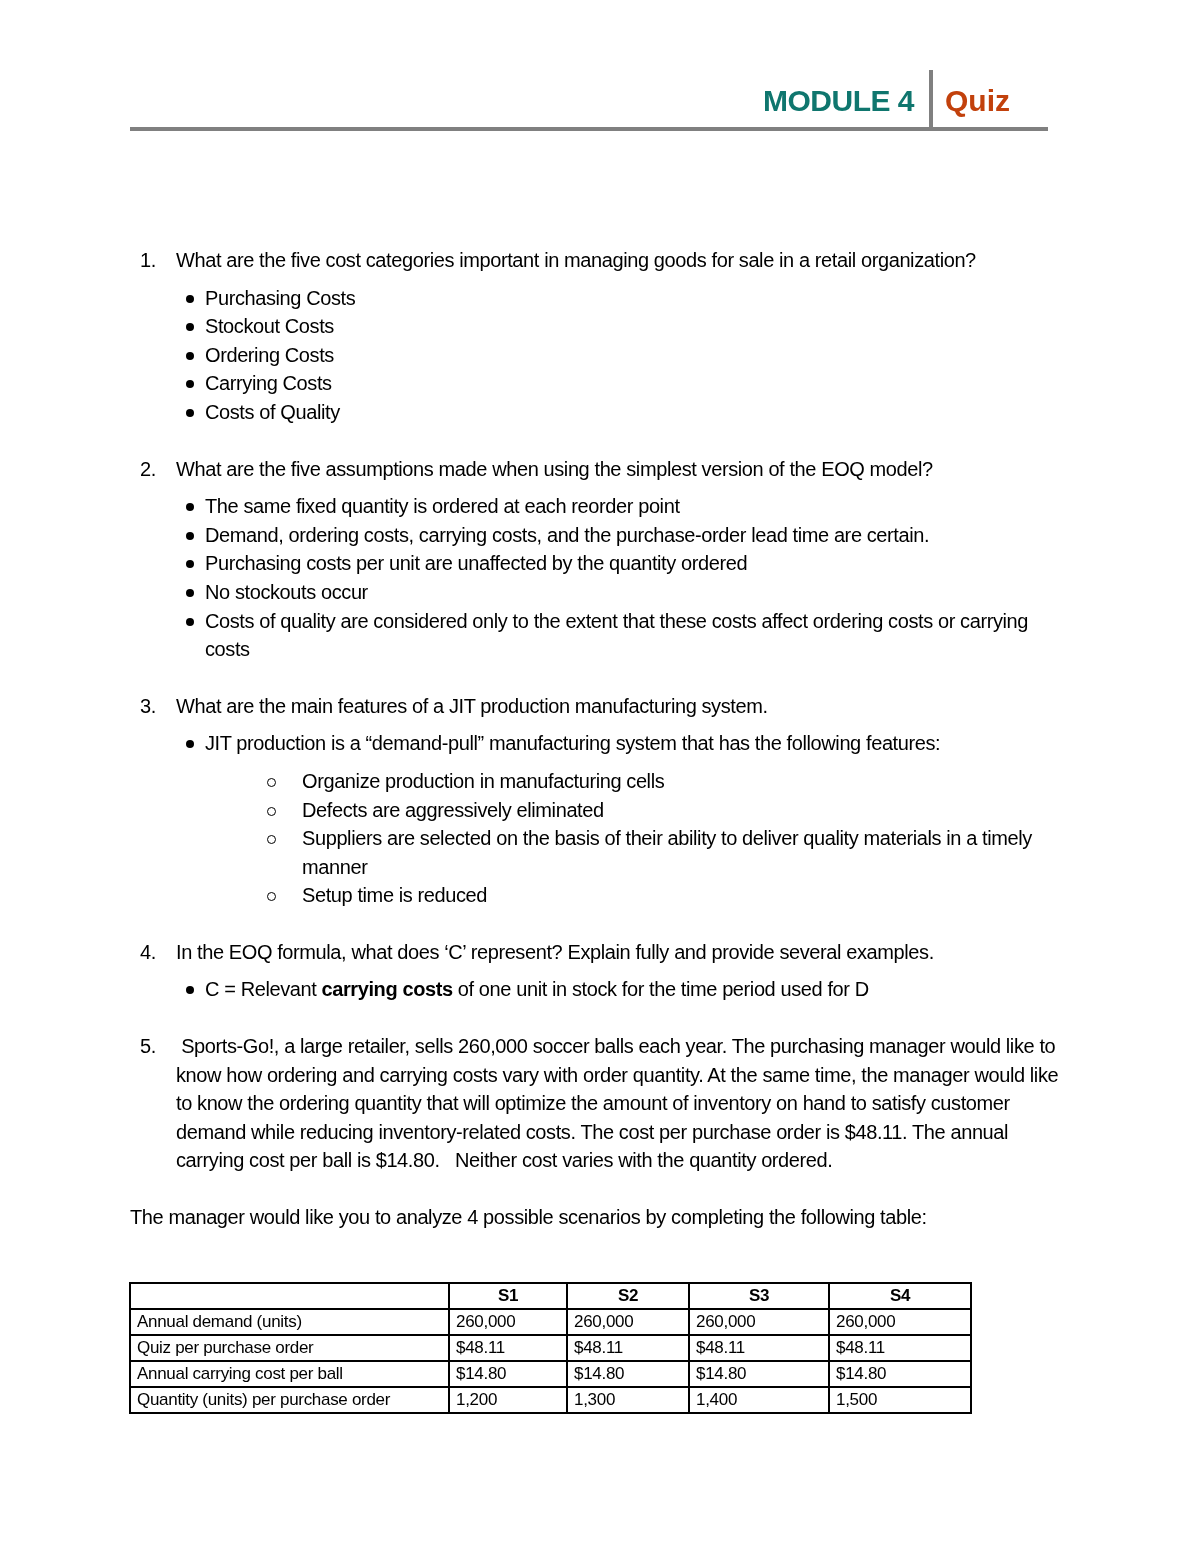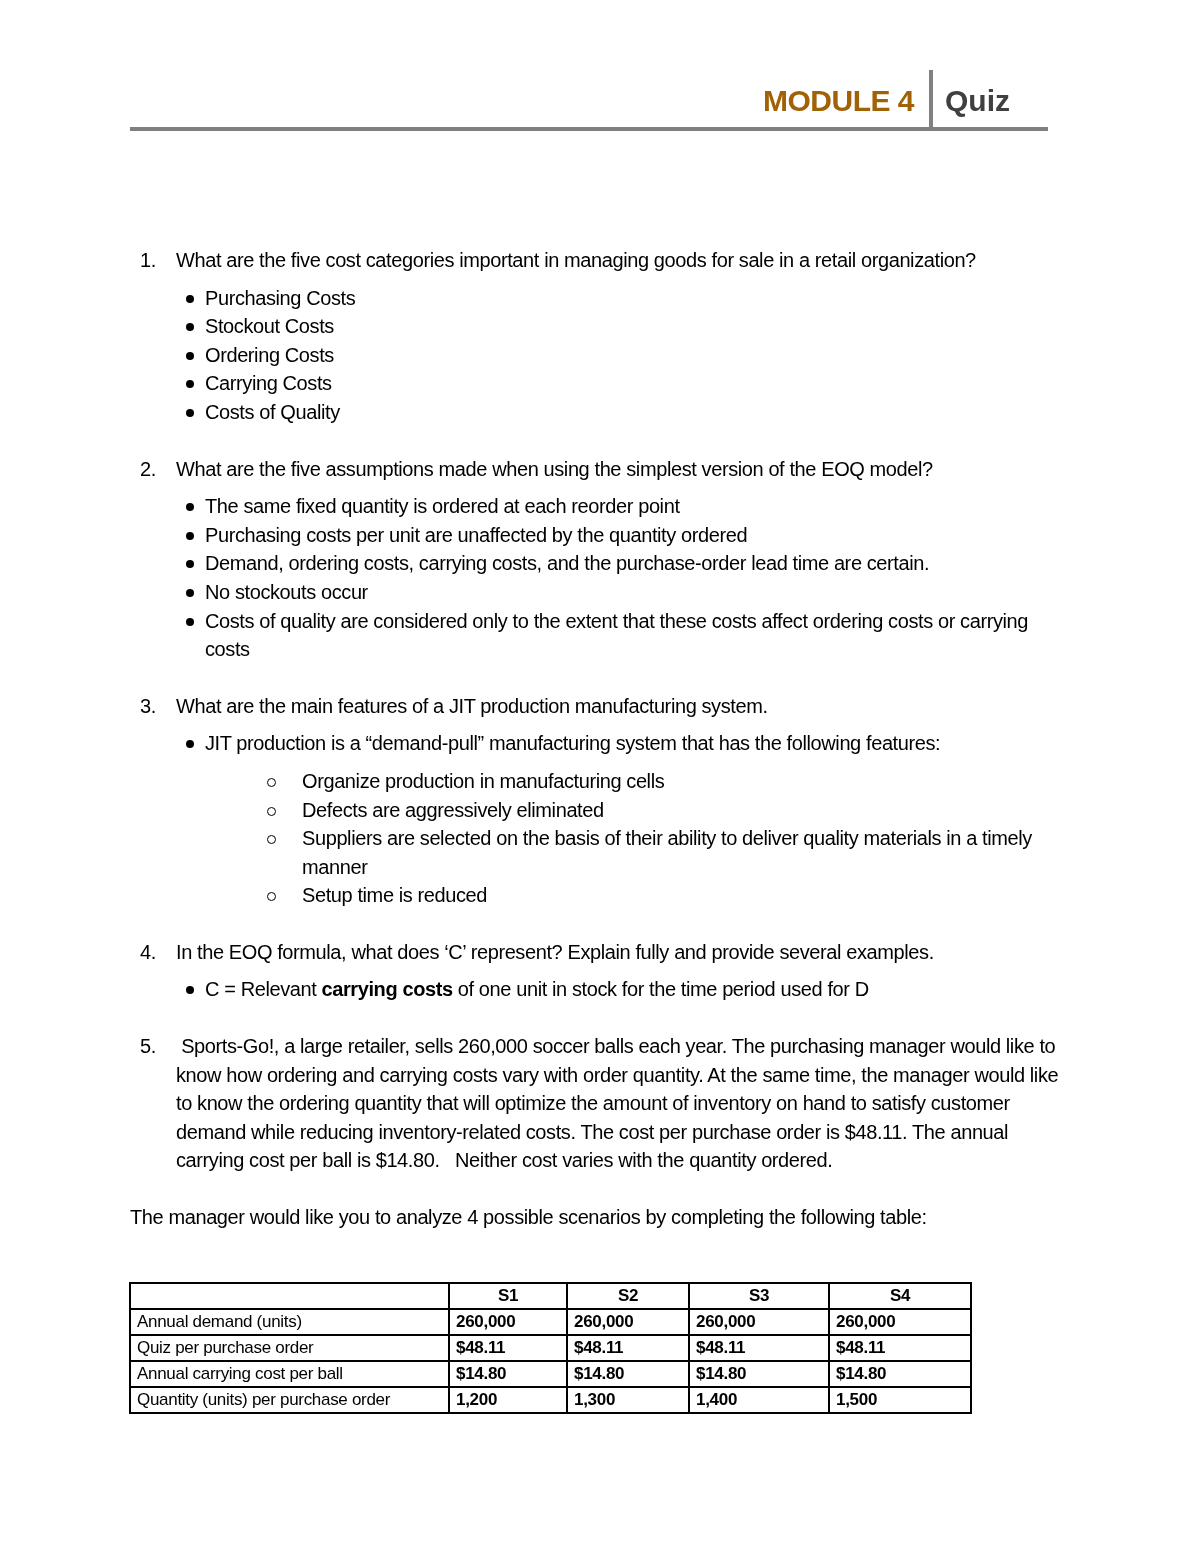--- a/index.html
+++ b/index.html
@@ -8,26 +8,26 @@
       font-family: "Liberation Sans", sans-serif; color: #000;
     }
     .header {
       position: absolute; left: 130px; top: 70px; width: 918px; height: 62px;
     }
     .header-rule {
       position: absolute; left: 0; right: 0; top: 57px; height: 4px; background: #808080;
     }
     .header-module {
       position: absolute; right: 130px; top: 84px; font-weight: bold; font-size: 30px;
-      letter-spacing: -0.5px; color: #a16207;
+      letter-spacing: -0.5px; color: #0f766e;
     }
     .header-module { left: 763px; right: auto; }
     .header-quiz {
       position: absolute; left: 945px; top: 84px; font-weight: bold; font-size: 30px;
-      color: #404040;
+      color: #c2410c;
     }
     .content {
       position: absolute; left: 140px; top: 246px; width: 920px;
       font-size: 20px; line-height: 28.6px; letter-spacing: -0.4px;
     }
     .q { position: relative; padding-left: 36px; margin: 0; }
     .q-num { position: absolute; left: 0; top: 0; }
     .q-text { display: block; }
     ul.bullets { list-style: none; margin: 9px; padding: 0; }
     ul.bullets > li { position: relative; padding-left: 20px; }
@@ -41,21 +41,21 @@
       content: ""; position: absolute; left: 3px; top: 11px; width: 7px; height: 7px;
       border-radius: 50%; border: 1.5px solid #000;
     }
     .q + .q { margin-top: 28px; }
     .lead { margin-top: 28px; margin-left: -10px; font-size: 20px; }
     table.scen {
       position: absolute; left: 129px; top: 1282px; border-collapse: collapse;
       font-size: 17px; line-height: 22px; letter-spacing: -0.3px;
     }
     table.scen td, table.scen th {
-      border: 2px solid #000; padding: 1px 6px; text-align: left; font-weight: bold;
+      border: 2px solid #000; padding: 1px 6px; text-align: left; font-weight: normal;
       height: 21px;
     }
     table.scen th { text-align: center; font-weight: bold; }
     table.scen td.rowlabel { font-weight: normal; width: 305px; }
     col.c1 { width: 319px; } col.c2 { width: 118px; } col.c3 { width: 122px; }
     col.c4 { width: 140px; } col.c5 { width: 142px; }
   </style>
 </head>
 <body>
 
@@ -77,22 +77,22 @@
       <li>Carrying Costs</li>
       <li>Costs of Quality</li>
     </ul>
   </div>
 
   <div class="q">
     <span class="q-num">2.</span>
     <span class="q-text">What are the five assumptions made when using the simplest version of the EOQ model?</span>
     <ul class="bullets">
       <li>The same fixed quantity is ordered at each reorder point</li>
+      <li>Demand, ordering costs, carrying costs, and the purchase-order lead time are certain.</li>
       <li>Purchasing costs per unit are unaffected by the quantity ordered</li>
-      <li>Demand, ordering costs, carrying costs, and the purchase-order lead time are certain.</li>
       <li>No stockouts occur</li>
       <li style="padding-right:14px;">Costs of quality are considered only to the extent that these costs affect ordering costs or carrying costs</li>
     </ul>
   </div>
 
   <div class="q">
     <span class="q-num">3.</span>
     <span class="q-text">What are the main features of a JIT production manufacturing system.</span>
     <ul class="bullets">
       <li>JIT production is a “demand-pull” manufacturing system that has the following features:</li>

